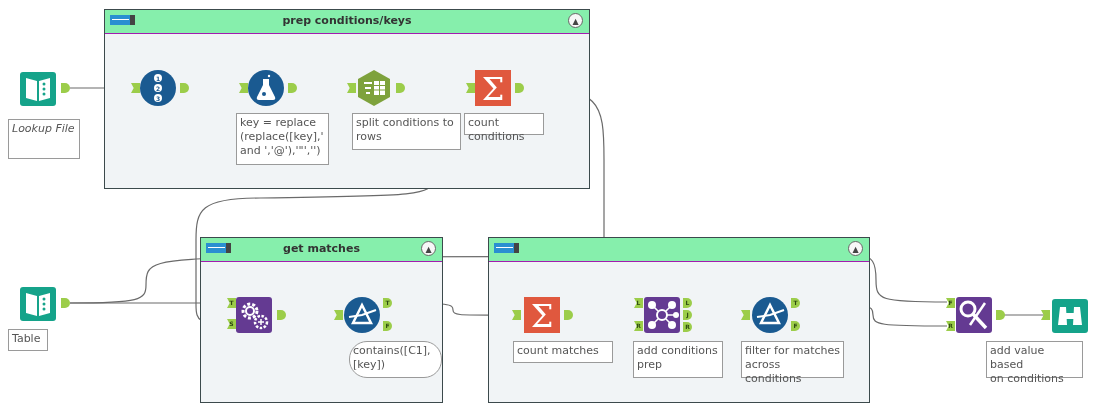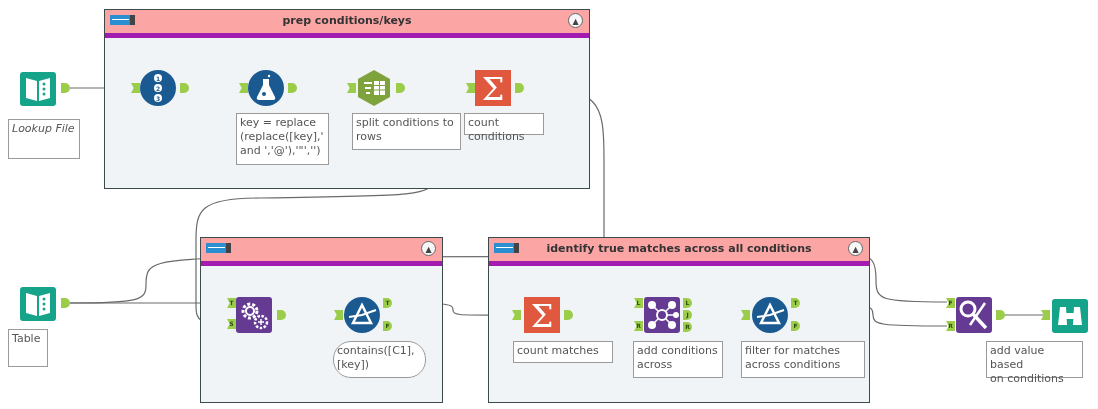--- a/index.html
+++ b/index.html
@@ -1,19 +1,19 @@
 <!DOCTYPE html>
 <html><head>
 <meta charset="utf-8">
 <style>
   html, body { margin:0; padding:0; }
   body { width:1098px; height:409px; background:#ffffff; position:relative; overflow:hidden;
          font-family:"DejaVu Sans","Liberation Sans",sans-serif; }
   .container { position:absolute; background:#f1f4f6; border:1px solid #3c4a4c; box-sizing:border-box; }
-  .container .hdr { position:absolute; left:0; top:0; right:0; height:23px; border-bottom:5px solid #a21caf; background:#fca5a5; }
+  .container .hdr { position:absolute; left:0; top:0; right:0; height:23px; border-bottom:1px solid #a21caf; background:#86efac; }
   .container .title { position:absolute; left:0; right:0; top:4px; text-align:center; font-size:11px; font-weight:bold; color:#333; }
   .toggle { position:absolute; left:5px; top:5px; width:21px; height:10px; background:#2a8fd1; }
   .toggle::after { content:""; position:absolute; right:-4px; top:0; width:5px; height:10px; background:#444; }
   .toggle .ln { position:absolute; left:2px; right:2px; top:4px; height:1px; background:#fff; }
   .collapse { position:absolute; right:6px; top:3px; width:15px; height:15px; border:1px solid #666; border-radius:50%;
               background:#f7f7f7; font-size:8px; line-height:15px; text-align:center; color:#444; box-sizing:border-box; }
   .tool { position:absolute; width:36px; height:36px; }
   .anno { position:absolute; background:#fff; border:1px solid #9a9a9a; font-size:11px; color:#555;
           padding:2px 3px; line-height:14px; box-sizing:border-box; white-space:pre-line; }
   .port { position:absolute; width:9px; height:10px; background:#9ccd4a; font-size:6px; font-weight:bold; color:#2d4a10;
@@ -52,30 +52,30 @@
     <div class="title">prep conditions/keys</div>
     <div class="collapse">▲</div>
   </div>
 </div>
 
 <div class="container" style="left:200px;top:237px;width:243px;height:166px;">
   <div class="hdr">
     <div class="toggle">
         <div class="ln"></div>
       </div>
+    <div class="title">get matches</div>
     <div class="collapse">▲</div>
   </div>
 </div>
 
 <div class="container" style="left:488px;top:237px;width:382px;height:166px;">
   <div class="hdr">
     <div class="toggle">
         <div class="ln"></div>
       </div>
-    <div class="title">identify true matches across all conditions</div>
     <div class="collapse">▲</div>
   </div>
 </div>
 
 <div class="tool" style="left:20px;top:70px;">
   <svg width="36" height="36">
     <rect x="0" y="2" width="36" height="34" rx="3" fill="#15a38a"></rect>
     <path d="M6 8 L17 11 L17 31 L6 28 Z M19 11 L30 8 L30 28 L19 31 Z" fill="#fff"></path>
     <circle cx="24" cy="14" r="1.5" fill="#15a38a"></circle>
       <circle cx="24" cy="19" r="1.5" fill="#15a38a"></circle>
@@ -141,21 +141,21 @@
 <div class="tool" style="left:20px;top:285px;">
   <svg width="36" height="36">
     <rect x="0" y="2" width="36" height="34" rx="3" fill="#15a38a"></rect>
     <path d="M6 8 L17 11 L17 31 L6 28 Z M19 11 L30 8 L30 28 L19 31 Z" fill="#fff"></path>
     <circle cx="24" cy="14" r="1.5" fill="#15a38a"></circle>
       <circle cx="24" cy="19" r="1.5" fill="#15a38a"></circle>
       <circle cx="24" cy="24" r="1.5" fill="#15a38a"></circle>
   </svg>
 </div>
 <div class="port out" style="left:61px;top:298px;"></div>
-<div class="anno" style="left:8px;top:329px;width:40px;height:38px;">Table</div>
+<div class="anno" style="left:8px;top:329px;width:40px;height:22px;">Table</div>
 
 <div class="port in" style="left:227px;top:298px;">T</div>
 <div class="port in" style="left:227px;top:319px;">S</div>
 <div class="tool" style="left:236px;top:297px;">
   <svg width="36" height="36">
     <rect width="36" height="36" rx="3" fill="#643a92"></rect>
     <circle cx="14" cy="14" r="7" fill="none" stroke="#fff" stroke-width="3" stroke-dasharray="3 2"></circle>
     <circle cx="14" cy="14" r="4" fill="none" stroke="#fff" stroke-width="2"></circle>
     <circle cx="25" cy="25" r="6" fill="none" stroke="#fff" stroke-width="2.5" stroke-dasharray="2.5 1.5"></circle>
     <path d="M25 22 V28 M22 25 H28" stroke="#fff" stroke-width="1.5"></path>
@@ -166,21 +166,21 @@
 <div class="port in" style="left:334px;top:310px;"></div>
 <div class="tool" style="left:344px;top:297px;">
   <svg width="36" height="36">
     <circle cx="18" cy="18" r="18" fill="#1a5a91"></circle>
     <path d="M18 8 L27 26 L9 26 Z" fill="none" stroke="#fff" stroke-width="2.5"></path>
     <path d="M5 20 L18 18 L32 13" stroke="#fff" stroke-width="2" fill="none"></path>
   </svg>
 </div>
 <div class="port out" style="left:383px;top:298px;">T</div>
 <div class="port out" style="left:383px;top:321px;">F</div>
-<div class="anno" style="left:333px;top:341px;width:93px;height:37px;border-radius:18px;">contains([C1],
+<div class="anno" style="left:349px;top:341px;width:93px;height:37px;border-radius:18px;">contains([C1],
 [key])</div>
 
 <div class="port in" style="left:512px;top:310px;"></div>
 <div class="tool" style="left:524px;top:297px;">
   <svg width="36" height="36">
     <rect width="36" height="36" fill="#e0583e"></rect>
     <text x="18" y="30" font-size="32" text-anchor="middle" fill="#fff" font-family="DejaVu Serif, serif">Σ</text>
   </svg>
 </div>
 <div class="port out" style="left:564px;top:310px;"></div>
@@ -197,33 +197,33 @@
     <circle cx="8" cy="28" r="4" fill="#fff"></circle>
       <circle cx="28" cy="28" r="4" fill="#fff"></circle>
     <circle cx="32" cy="18" r="3" fill="#fff"></circle>
     <path d="M8 8 L14 14 M28 8 L22 14 M8 28 L14 22 M28 28 L22 22 M23 18 L32 18" stroke="#fff" stroke-width="1.5"></path>
   </svg>
 </div>
 <div class="port out" style="left:683px;top:298px;">L</div>
 <div class="port out" style="left:683px;top:310px;">J</div>
 <div class="port out" style="left:683px;top:322px;">R</div>
 <div class="anno" style="left:633px;top:341px;width:90px;height:37px;">add conditions
-across</div>
+prep</div>
 
 <div class="port in" style="left:741px;top:310px;"></div>
 <div class="tool" style="left:752px;top:297px;">
   <svg width="36" height="36">
     <circle cx="18" cy="18" r="18" fill="#1a5a91"></circle>
     <path d="M18 8 L27 26 L9 26 Z" fill="none" stroke="#fff" stroke-width="2.5"></path>
     <path d="M5 20 L18 18 L32 13" stroke="#fff" stroke-width="2" fill="none"></path>
   </svg>
 </div>
 <div class="port out" style="left:791px;top:298px;">T</div>
 <div class="port out" style="left:791px;top:321px;">F</div>
-<div class="anno" style="left:741px;top:341px;width:124px;height:37px;">filter for matches
+<div class="anno" style="left:741px;top:341px;width:103px;height:37px;">filter for matches
 across conditions</div>
 
 <div class="port in" style="left:946px;top:298px;">F</div>
 <div class="port in" style="left:946px;top:321px;">R</div>
 <div class="tool" style="left:956px;top:297px;">
   <svg width="36" height="36">
     <rect width="36" height="36" rx="3" fill="#643a92"></rect>
     <circle cx="12" cy="12" r="7" fill="none" stroke="#fff" stroke-width="3"></circle>
     <path d="M17 17 L30 31" stroke="#fff" stroke-width="3.5"></path>
     <path d="M29 6 L14 28" stroke="#fff" stroke-width="2.5"></path>

